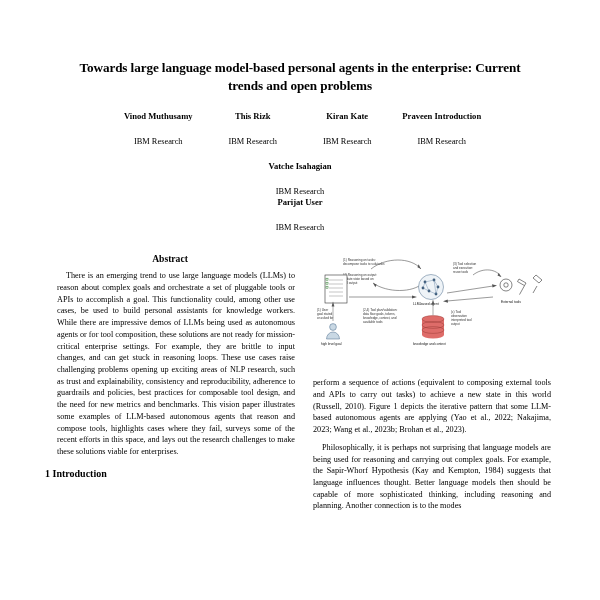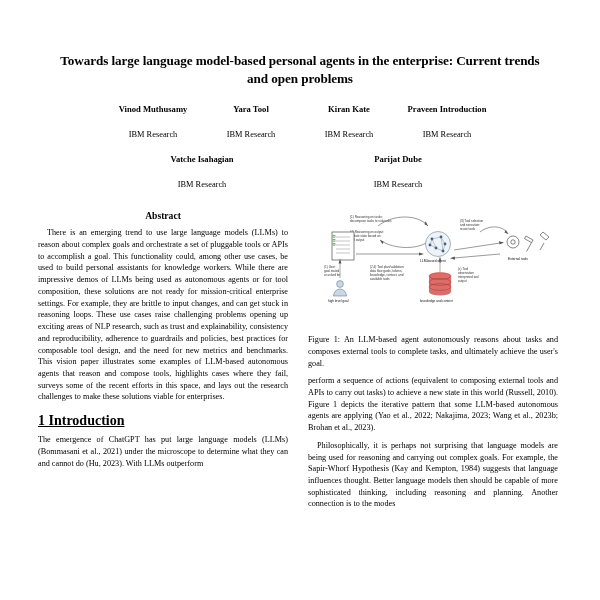--- a/index.html
+++ b/index.html
@@ -11,21 +11,21 @@
     height: 600px;
     background: #ffffff;
     font-family: "Liberation Serif", serif;
     color: #000000;
     overflow: hidden;
   }
   .page {
     position: relative;
     width: 600px;
     height: 600px;
-    padding: 0;
+    padding: 7px;
     box-sizing: border-box;
     border-radius: 26px;
   }
   .title-block {
     padding: 52px 58px 0 58px;
     text-align: center;
   }
   .paper-title {
     font-size: 13.2px;
     font-weight: bold;
@@ -36,63 +36,63 @@
     margin-top: 16px;
     padding: 0 46px;
   }
   .author-row {
     display: flex;
     justify-content: space-between;
     width: 100%;
   }
   .author-row.row2 {
     margin-top: 14px;
+    flex-direction: column;
   }
   .author {
     flex: 1 1 0;
     text-align: center;
     padding: 0 4px;
   }
   .author-name {
     font-size: 8.6px;
     font-weight: bold;
     line-height: 1.35;
   }
   .author-aff {
     font-size: 8.4px;
     line-height: 1.35;
     margin-top: 13px;
   }
   .columns {
     display: flex;
     margin-top: 20px;
     padding: 0 38px;
-    gap: 20px;
+    gap: 6px;
   }
   .col {
     width: 250px;
     flex: 0 0 250px;
   }
   .section-head {
     text-align: center;
     font-size: 9.6px;
     font-weight: bold;
     margin-bottom: 6px;
   }
   .sec-num-head {
-    font-size: 14px;
+    font-size: 10px;
     font-weight: bold;
     margin: 10px 0 5px 0;
-    text-decoration: underline;
   }
   p.body {
     font-size: 8.2px;
     line-height: 1.43;
     text-align: justify;
-    margin: 0 0 6px 0;
+    margin: 0 0 6px 12px;
     text-indent: 0;
     hyphens: auto;
   }
   p.body.indent {
     text-indent: 9px;
   }
   .figure {
     border: 0;
     margin-bottom: 6px;
   }
@@ -121,52 +121,51 @@
   <div class="title-block">
     <div class="paper-title">Towards large language model-based personal agents in the enterprise: Current trends and open problems</div>
 
     <div class="authors">
       <div class="author-row row1">
         <div class="author">
           <div class="author-name">Vinod Muthusamy</div>
           <div class="author-aff">IBM Research</div>
         </div>
         <div class="author">
-          <div class="author-name">Yara Tool</div>
+          <div class="author-name">This Rizk</div>
           <div class="author-aff">IBM Research</div>
         </div>
         <div class="author">
           <div class="author-name">Kiran Kate</div>
           <div class="author-aff">IBM Research</div>
         </div>
         <div class="author">
           <div class="author-name">Praveen Introduction</div>
           <div class="author-aff">IBM Research</div>
         </div>
       </div>
       <div class="author-row row2">
         <div class="author">
           <div class="author-name">Vatche Isahagian</div>
           <div class="author-aff">IBM Research</div>
         </div>
         <div class="author">
-          <div class="author-name">Parijat Dube</div>
+          <div class="author-name">Parijat User</div>
           <div class="author-aff">IBM Research</div>
         </div>
       </div>
     </div>
   </div>
 
   <div class="columns">
 
     <div class="col left">
       <div class="section-head">Abstract</div>
       <p class="body indent">There is an emerging trend to use large language models (LLMs) to reason about complex goals and orchestrate a set of pluggable tools or APIs to accomplish a goal. This functionality could, among other use cases, be used to build personal assistants for knowledge workers. While there are impressive demos of LLMs being used as autonomous agents or for tool composition, these solutions are not ready for mission-critical enterprise settings. For example, they are brittle to input changes, and can get stuck in reasoning loops. These use cases raise challenging problems opening up exciting areas of NLP research, such as trust and explainability, consistency and reproducibility, adherence to guardrails and policies, best practices for composable tool design, and the need for new metrics and benchmarks. This vision paper illustrates some examples of LLM-based autonomous agents that reason and compose tools, highlights cases where they fail, surveys some of the recent efforts in this space, and lays out the research challenges to make these solutions viable for enterprises.</p>
       <div class="sec-num-head">1   Introduction</div>
-      <p class="body">The emergence of ChatGPT has put large language models (LLMs) (Bommasani et al., 2021) under the microscope to determine what they can and cannot do (Hu, 2023). With LLMs outperform</p>
     </div>
 
     <div class="col right">
 
       <div class="figure">
         <div class="fig-img">
           <svg viewBox="0 0 250 118" width="250" height="118">
 
             <text class="tinytxt" x="42" y="8" font-size="3.1" fill="#333">(1) Reasoning on tasks:</text>
             <text class="tinytxt" x="42" y="12" font-size="3.1" fill="#333">decompose tasks to sub-tasks</text>
@@ -263,21 +262,20 @@
               <ellipse cx="132" cy="77" rx="11" ry="3.4"></ellipse>
             </g>
             <text class="tinytxt" x="112" y="92" font-size="3.2" fill="#111">knowledge and context</text>
 
             <path d="M32 68 L 32 52" fill="none" stroke="#555" stroke-width="0.5"></path>
             <polygon points="32,48.5 30.6,53.5 33.4,53.5" fill="#555"></polygon>
             <path d="M132 62 L 132 50" fill="none" stroke="#555" stroke-width="0.5"></path>
             <polygon points="132,46.5 130.6,51.5 133.4,51.5" fill="#555"></polygon>
           </svg>
         </div>
-        <div class="fig-caption">Figure 1: An LLM-based agent autonomously reasons about tasks and composes external tools to complete tasks, and ultimately achieve the user's goal.</div>
       </div>
 
       <p class="body">perform a sequence of actions (equivalent to composing external tools and APIs to carry out tasks) to achieve a new state in this world (Russell, 2010). Figure 1 depicts the iterative pattern that some LLM-based autonomous agents are applying (Yao et al., 2022; Nakajima, 2023; Wang et al., 2023b; Brohan et al., 2023).</p>
       <p class="body indent">Philosophically, it is perhaps not surprising that language models are being used for reasoning and carrying out complex goals. For example, the Sapir-Whorf Hypothesis (Kay and Kempton, 1984) suggests that language influences thought. Better language models then should be capable of more sophisticated thinking, including reasoning and planning. Another connection is to the modes</p>
     </div>
 
   </div>
 </div>
 
 </body></html>

